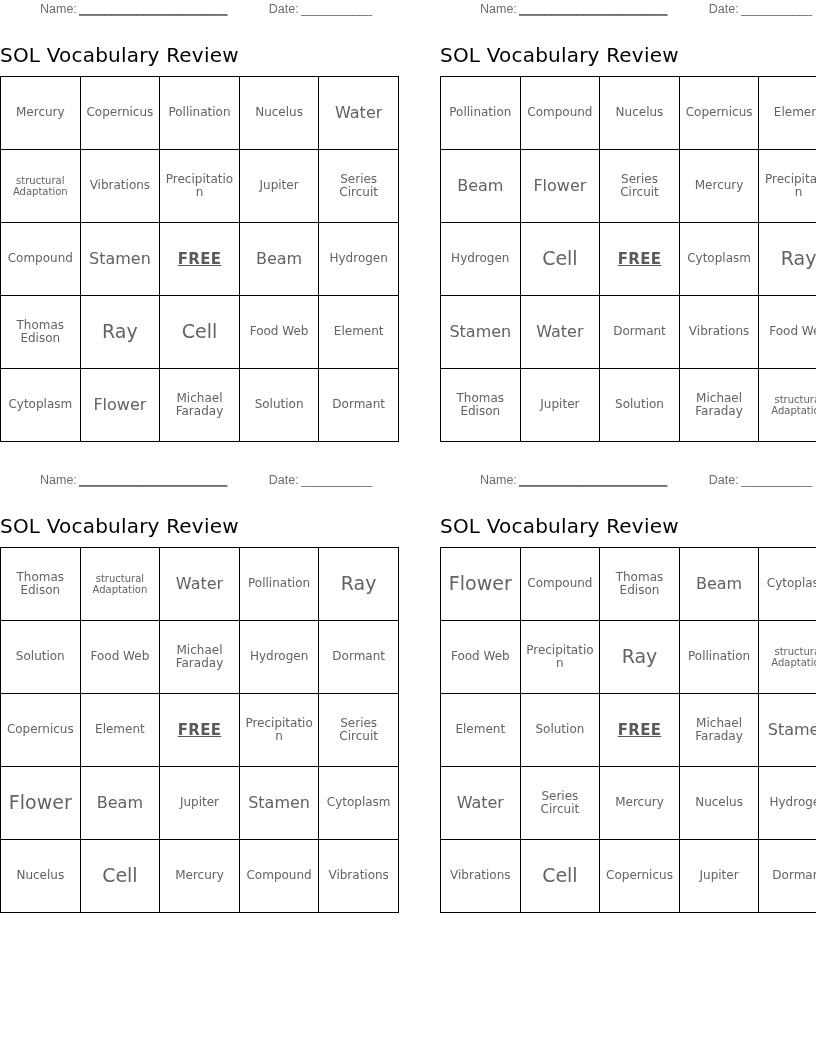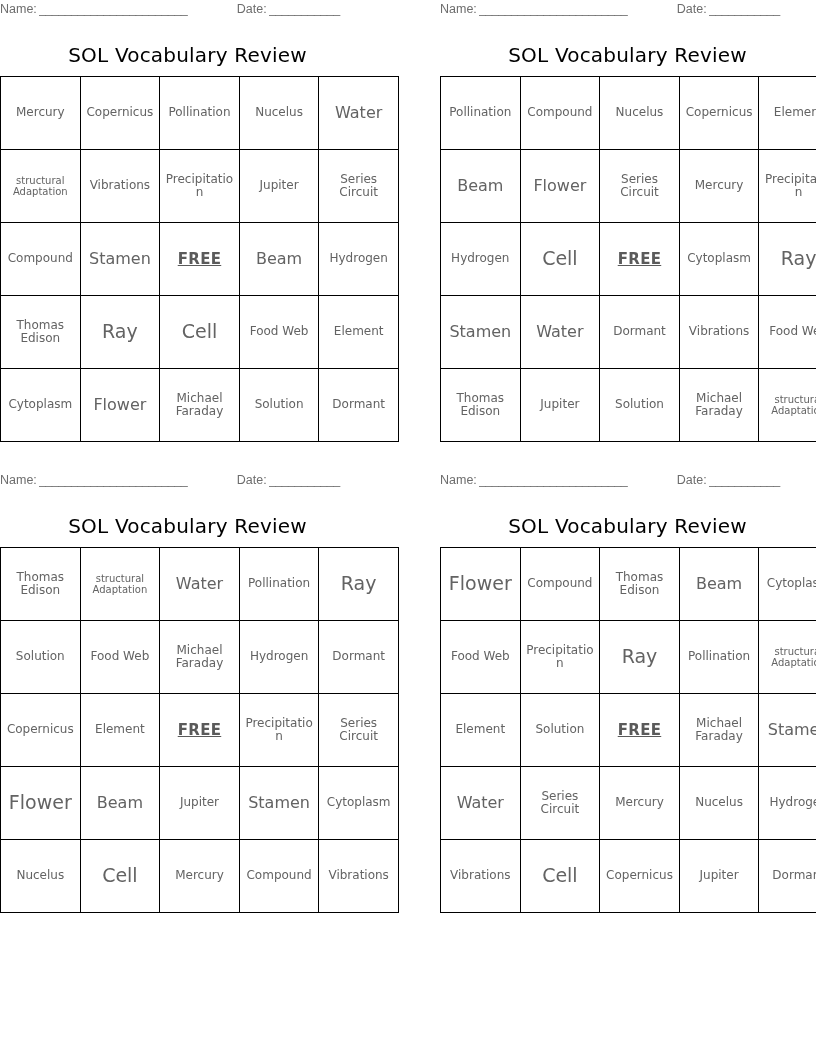--- a/index.html
+++ b/index.html
@@ -29,34 +29,34 @@
     display: flex;
     align-items: baseline;
     height: 22px;
     padding-top: 2px;
     box-sizing: border-box;
     color: #6d6d6d;
     font-family: "Liberation Sans", sans-serif;
     font-size: 12.5px;
     white-space: nowrap;
   }
-  .nd-field { display: flex; align-items: flex-start; }
+  .nd-field { display: flex; align-items: flex-start; margin-left: 40px; }
   .nd-label { margin-right: 2px; }
   .nd-rule {
     letter-spacing: -0.5px;
     overflow: hidden;
     display: inline-block;
   }
-  .nd-name .nd-rule { width: 150px; }
+  .nd-name .nd-rule { width: 150px; text-decoration: underline; }
   .nd-date .nd-rule { width: 78px; }
   .nd-gap { width: 48px; }
 
   
   .card-title {
-    text-align: center;
+    text-align: left;
     color: #000000;
     font-family: "DejaVu Sans", sans-serif;
     font-size: 20px;
     font-weight: 400;
     letter-spacing: 0.2px;
     height: 42px;
     line-height: 42px;
     margin-top: 12px;
   }
 

